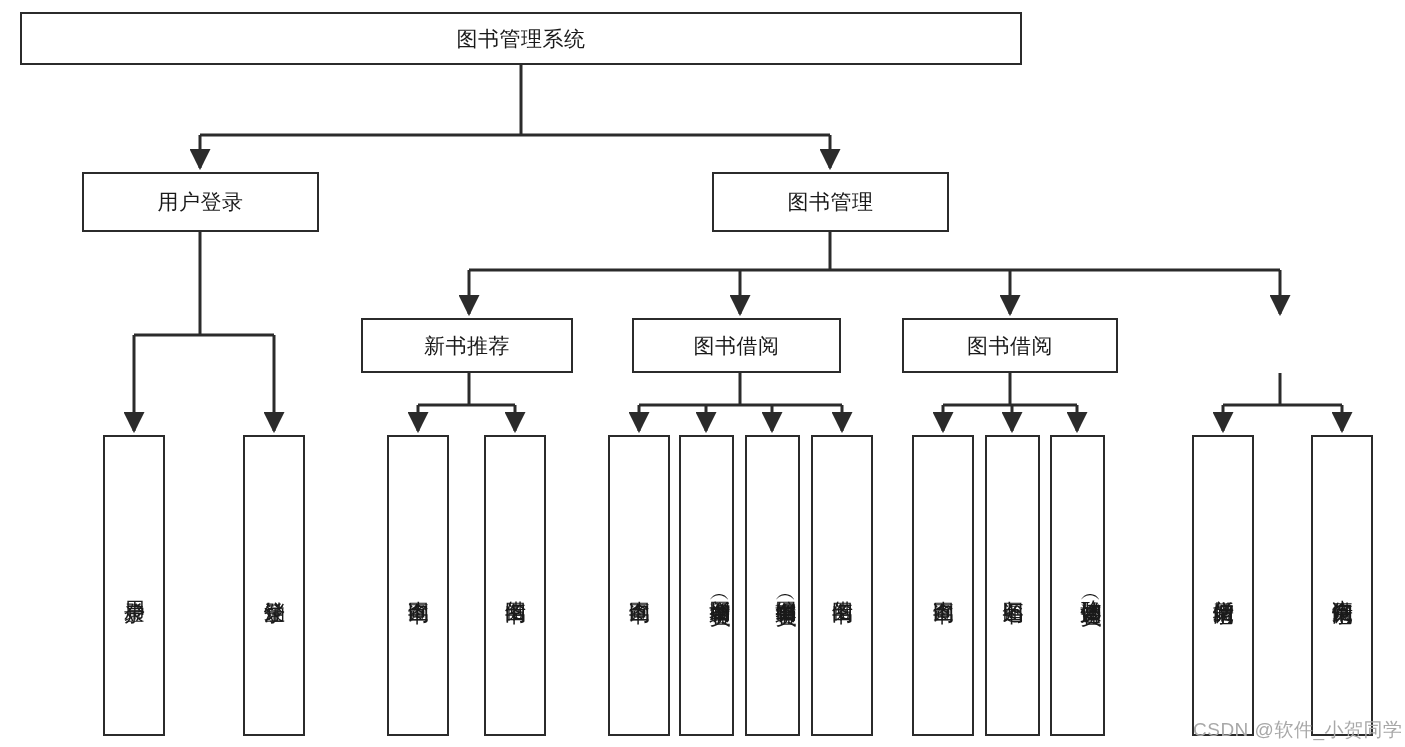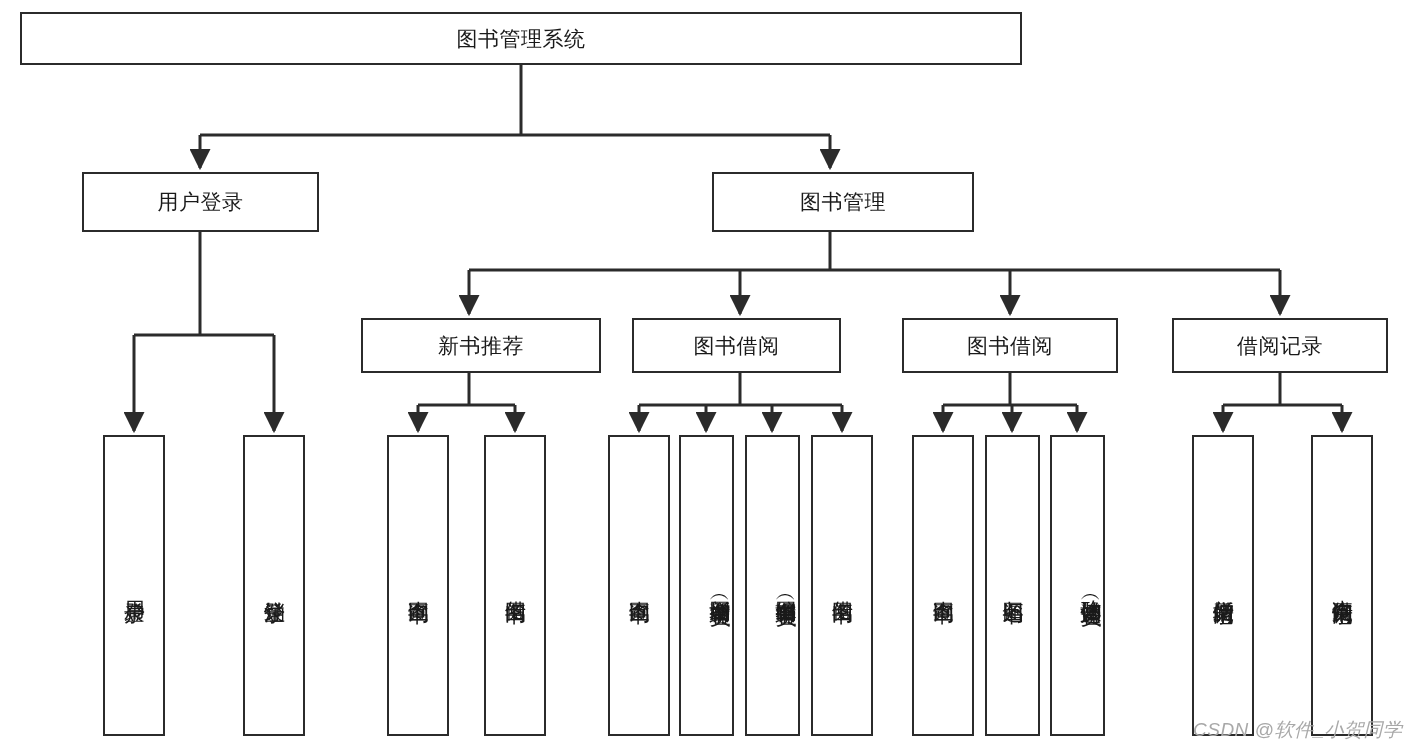--- a/index.html
+++ b/index.html
@@ -117,35 +117,32 @@
     </g>
   </svg>
 
   <div class="node-box node-h" style="left: 20px; top: 12px; width: 1002px; height: 53px;">
     <span>图书管理系统</span>
   </div>
 
   <div class="node-box node-h" style="left: 82px; top: 172px; width: 237px; height: 60px;">
     <span>用户登录</span>
   </div>
-  <div class="node-box node-h" style="left: 712px; top: 172px; width: 262px; height: 60px;">
+  <div class="node-box node-h" style="left: 712px; top: 172px; width: 237px; height: 60px;">
     <span>图书管理</span>
   </div>
 
-  <div class="node-box node-h" style="left: 361px; top: 318px; width: 240px; height: 55px;">
+  <div class="node-box node-h" style="left: 361px; top: 318px; width: 212px; height: 55px;">
     <span>新书推荐</span>
   </div>
   <div class="node-box node-h" style="left: 632px; top: 318px; width: 209px; height: 55px;">
     <span>图书借阅</span>
   </div>
   <div class="node-box node-h" style="left: 902px; top: 318px; width: 216px; height: 55px;">
     <span>图书借阅</span>
-  </div>
-  <div class="node-box node-h" style="left: 1172px; top: 318px; width: 216px; height: 55px;">
-    <span>借阅记录</span>
   </div>
 
   <div class="node-box node-v v-center" style="left: 103px; top: 435px; width: 62px; height: 301px;">
     <span>用户登录</span>
   </div>
   <div class="node-box node-v v-center" style="left: 243px; top: 435px; width: 62px; height: 301px;">
     <span>注销登录</span>
   </div>
   <div class="node-box node-v v-center" style="left: 387px; top: 435px; width: 62px; height: 301px;">
     <span>查询图书</span>
@@ -174,15 +171,15 @@
   <div class="node-box node-v v-top" style="left: 1050px; top: 435px; width: 55px; height: 301px;">
     <span>确认归还（管理员）</span>
   </div>
   <div class="node-box node-v v-center" style="left: 1192px; top: 435px; width: 62px; height: 301px;">
     <span>新增借阅记录</span>
   </div>
   <div class="node-box node-v v-center" style="left: 1311px; top: 435px; width: 62px; height: 301px;">
     <span>查询借阅记录</span>
   </div>
 
-  <div class="watermark" style="left: 1193px; top: 717px; font-style: italic;">CSDN @软件_小贺同学</div>
+  <div class="watermark" style="left: 1193px; top: 717px;">CSDN @软件_小贺同学</div>
 
 </div>
 
 </body></html>

